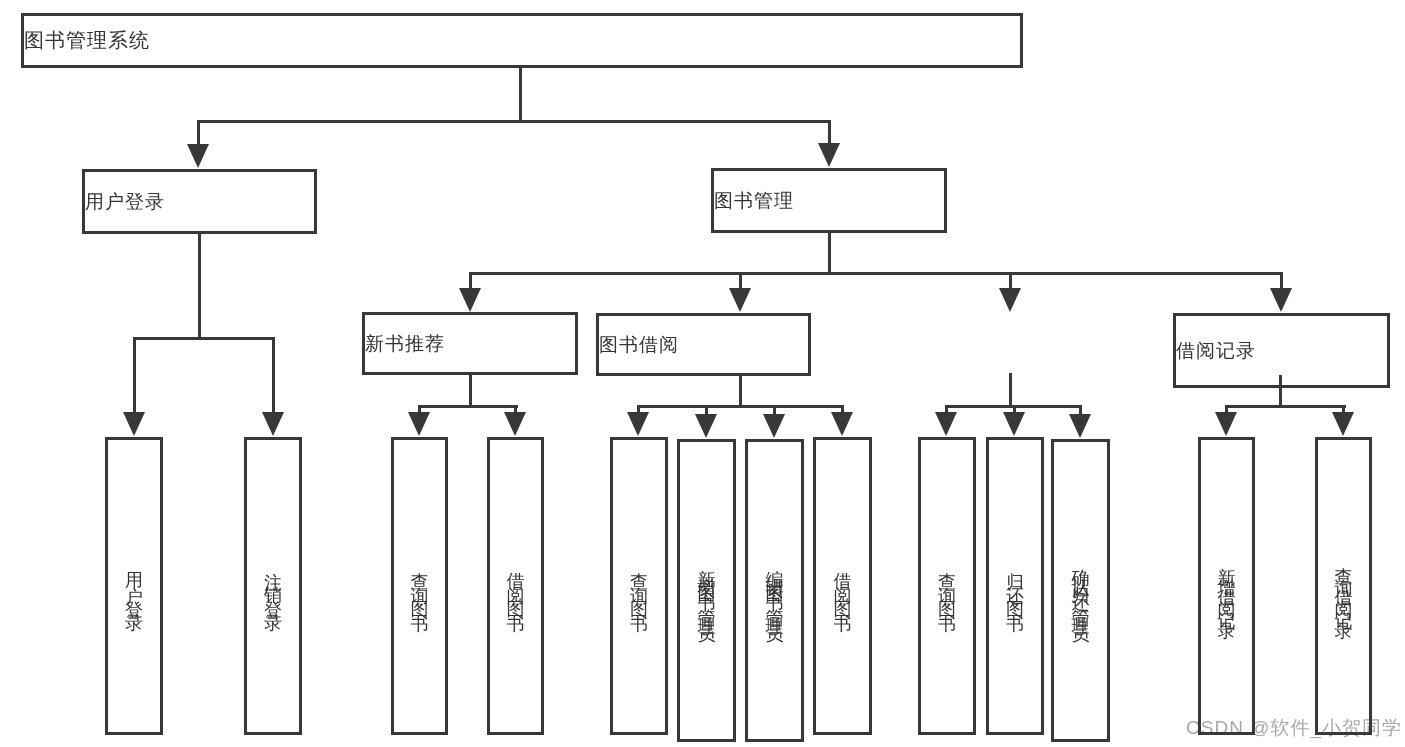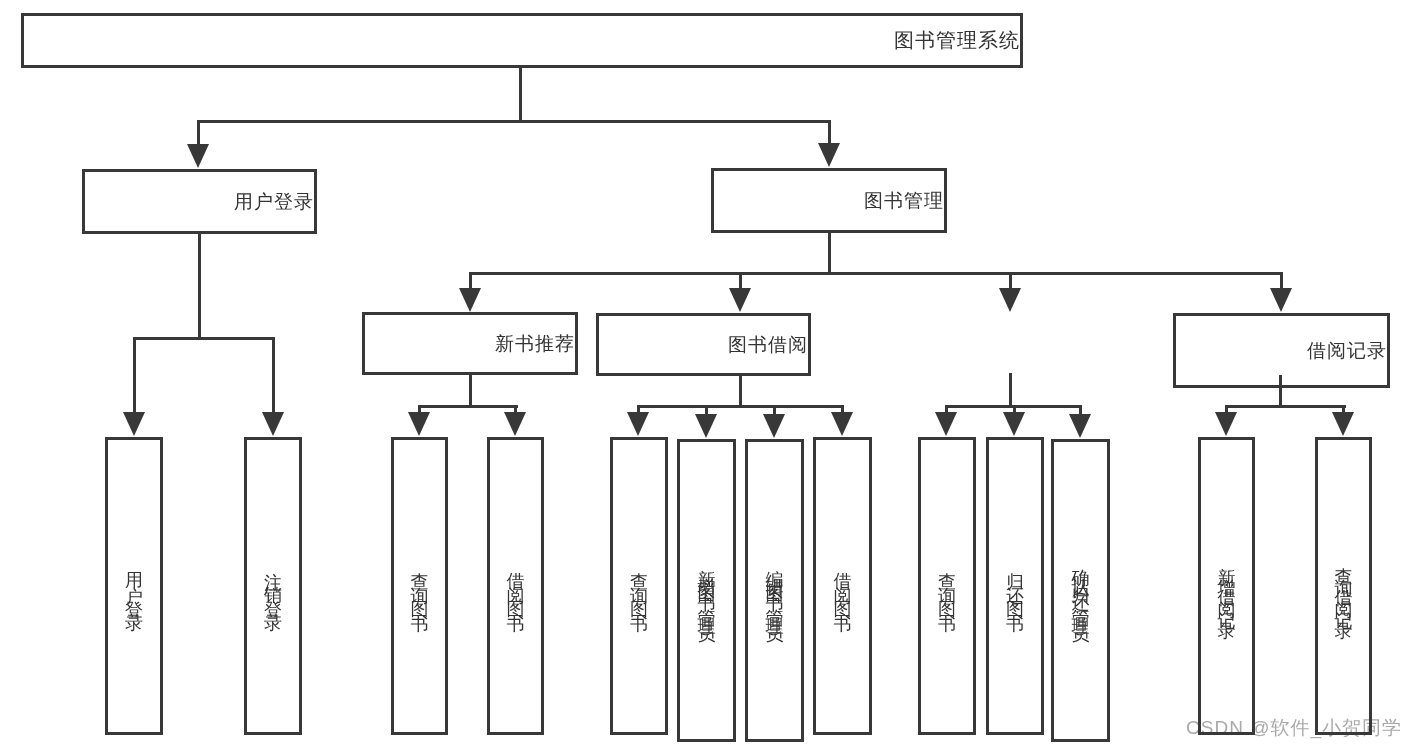--- a/index.html
+++ b/index.html
@@ -10,21 +10,21 @@
   }
   *{margin:0;padding:0;box-sizing:border-box;}
   body{background:var(--bg-color);font-family:"Liberation Sans",sans-serif;}
   .stage{position:relative;width:1405px;height:747px;background:var(--bg-color);overflow:hidden;}
 
   
   .hbox{
     position:absolute;z-index:2;
     border:3px solid var(--line-color);
     background:transparent;
-    display:flex;align-items:center;justify-content:flex-end;
+    display:flex;align-items:center;justify-content:flex-start;
     color:var(--text-color);
     font-size:19px;letter-spacing:1px;
   }
   .hbox.root{font-size:20px;}
 
   
   .vbox{
     position:absolute;z-index:2;
     border:3px solid var(--line-color);
     background:transparent;
@@ -75,21 +75,21 @@
   <div class="vline" style="left:519px;top:68px;height:52px;"></div>
   <div class="hline" style="left:197px;top:120px;width:634px;"></div>
   <div class="vline" style="left:197px;top:120px;height:26px;"></div>
   <div class="arrow" style="left:187px;top:144px;"></div>
   <div class="vline" style="left:828px;top:120px;height:26px;"></div>
   <div class="arrow" style="left:818px;top:143px;"></div>
 
   <div class="hbox" style="left:82px;top:169px;width:235px;height:65px;">
     <span>用户登录</span>
   </div>
-  <div class="hbox" style="left:711px;top:168px;width:236px;height:65px;padding-left:24px;">
+  <div class="hbox" style="left:711px;top:168px;width:236px;height:65px;">
     <span>图书管理</span>
   </div>
 
   <div class="vline" style="left:198px;top:232px;height:106px;"></div>
   <div class="hline" style="left:133px;top:337px;width:142px;"></div>
   <div class="vline" style="left:133px;top:337px;height:76px;"></div>
   <div class="arrow" style="left:123px;top:412px;"></div>
   <div class="vline" style="left:272px;top:337px;height:76px;"></div>
   <div class="arrow" style="left:262px;top:412px;"></div>
 

